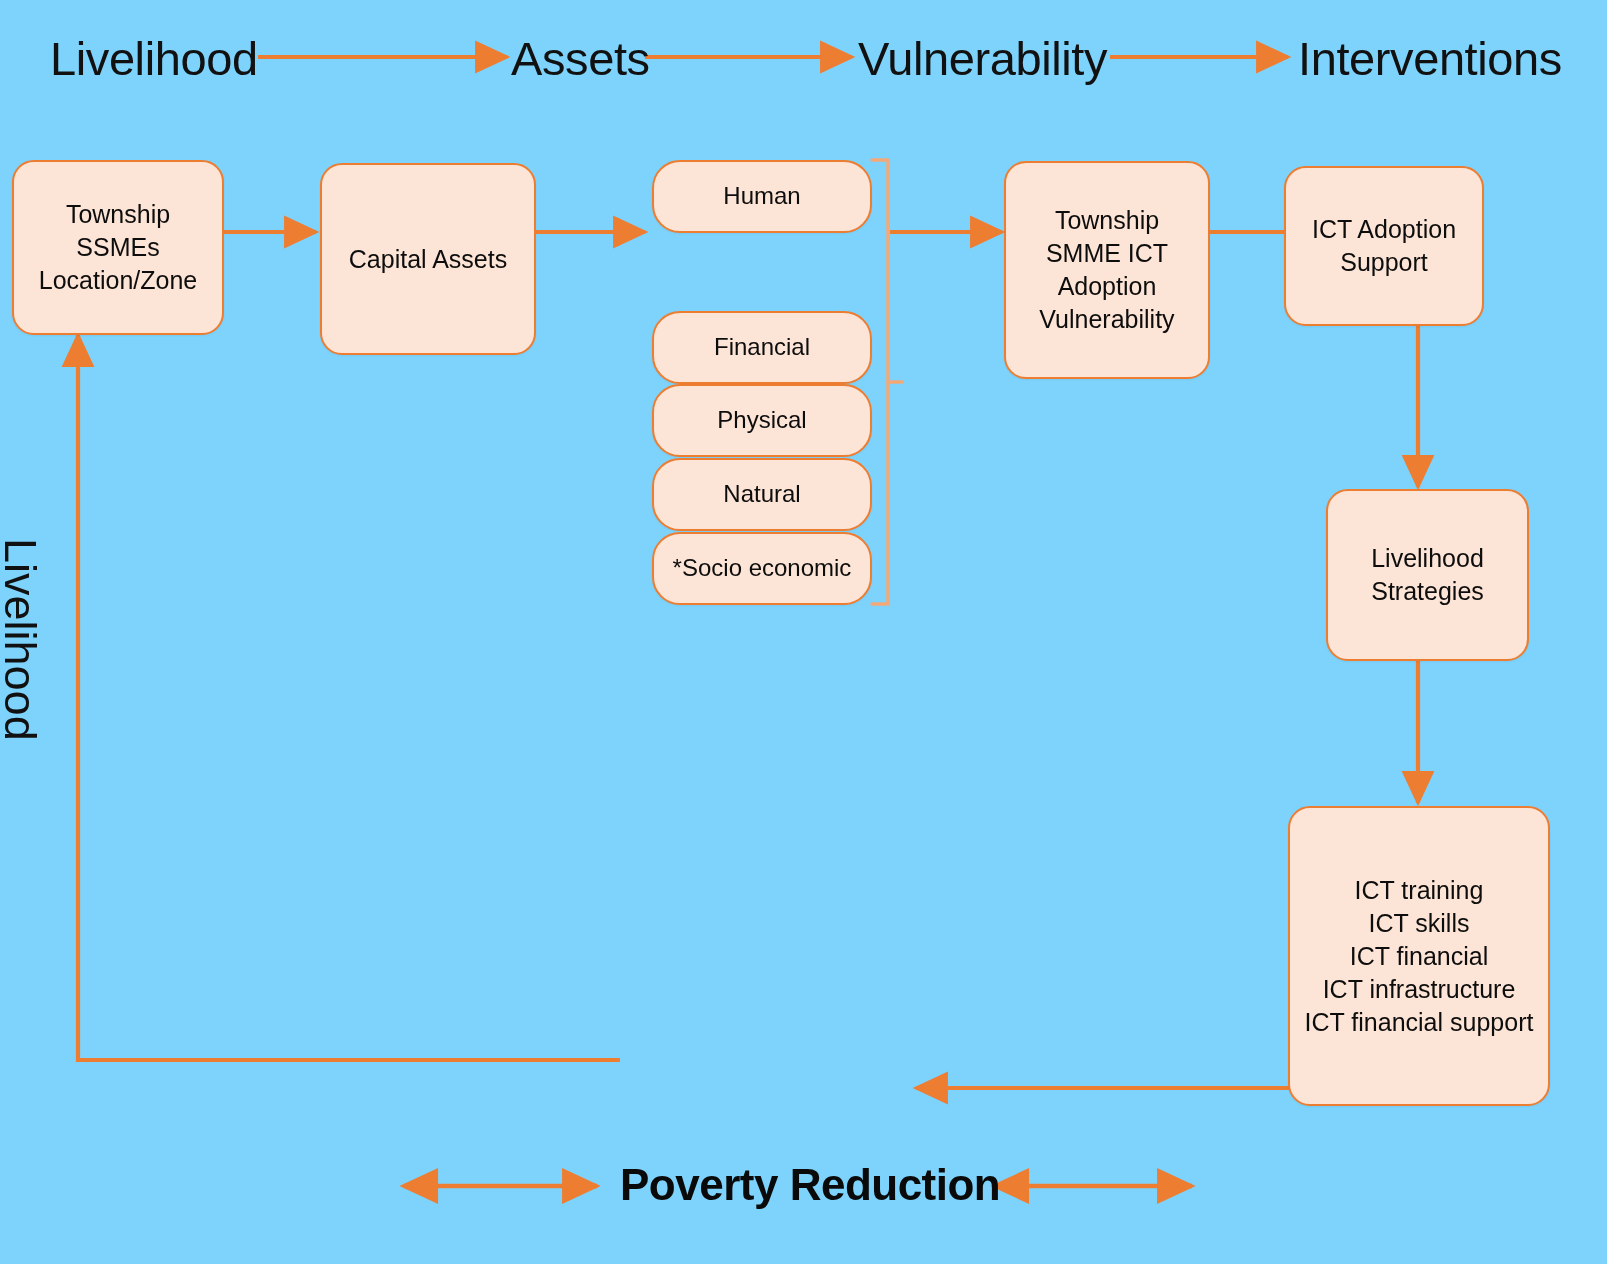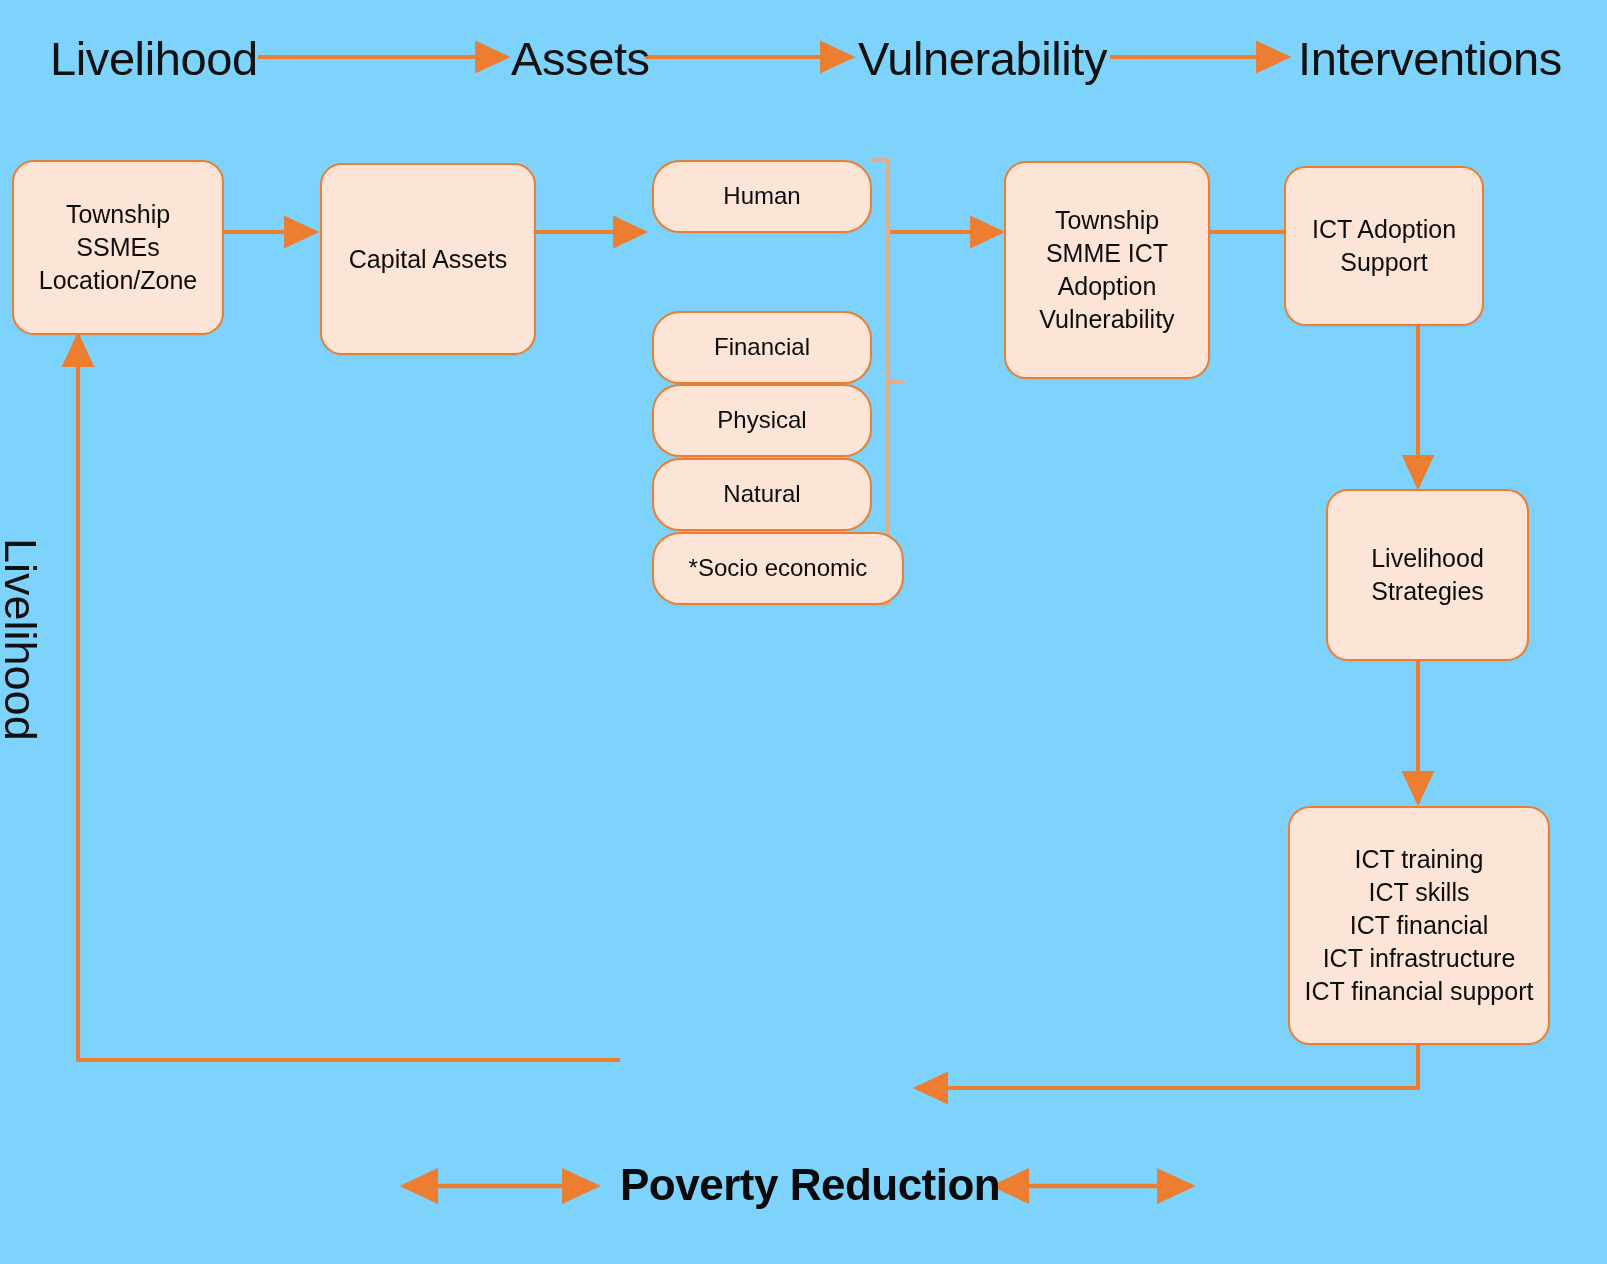--- a/index.html
+++ b/index.html
@@ -171,42 +171,42 @@
   </div>
   <div class="node asset-node" style="left:652px; top:311px; width:220px; height:73px;">
     <span class="line">Financial</span>
   </div>
   <div class="node asset-node" style="left:652px; top:384px; width:220px; height:73px;">
     <span class="line">Physical</span>
   </div>
   <div class="node asset-node" style="left:652px; top:458px; width:220px; height:73px;">
     <span class="line">Natural</span>
   </div>
-  <div class="node asset-node" style="left:652px; top:532px; width:252px; height:73px;">
+  <div class="node asset-node" style="left:652px; top:532px; width:220px; height:73px;">
     <span class="line">*Socio economic</span>
   </div>
 
   <div class="node" style="left:1004px; top:161px; width:206px; height:218px;">
     <span class="line">Township</span>
     <span class="line">SMME ICT</span>
     <span class="line">Adoption</span>
     <span class="line">Vulnerability</span>
   </div>
 
   <div class="node" style="left:1284px; top:166px; width:200px; height:160px;">
     <span class="line">ICT Adoption</span>
     <span class="line">Support</span>
   </div>
 
   <div class="node" style="left:1326px; top:489px; width:203px; height:172px;">
     <span class="line">Livelihood</span>
     <span class="line">Strategies</span>
   </div>
 
-  <div class="node" style="left:1288px; top:806px; width:262px; height:239px; font-size:25px;">
+  <div class="node" style="left:1288px; top:806px; width:262px; height:300px; font-size:25px;">
     <span class="line">ICT training</span>
     <span class="line">ICT skills</span>
     <span class="line">ICT financial</span>
     <span class="line">ICT infrastructure</span>
     <span class="line">ICT financial support</span>
   </div>
 
   <div class="poverty-label" style="left:620px; top:1160px;">Poverty Reduction</div>
 
 </div>

